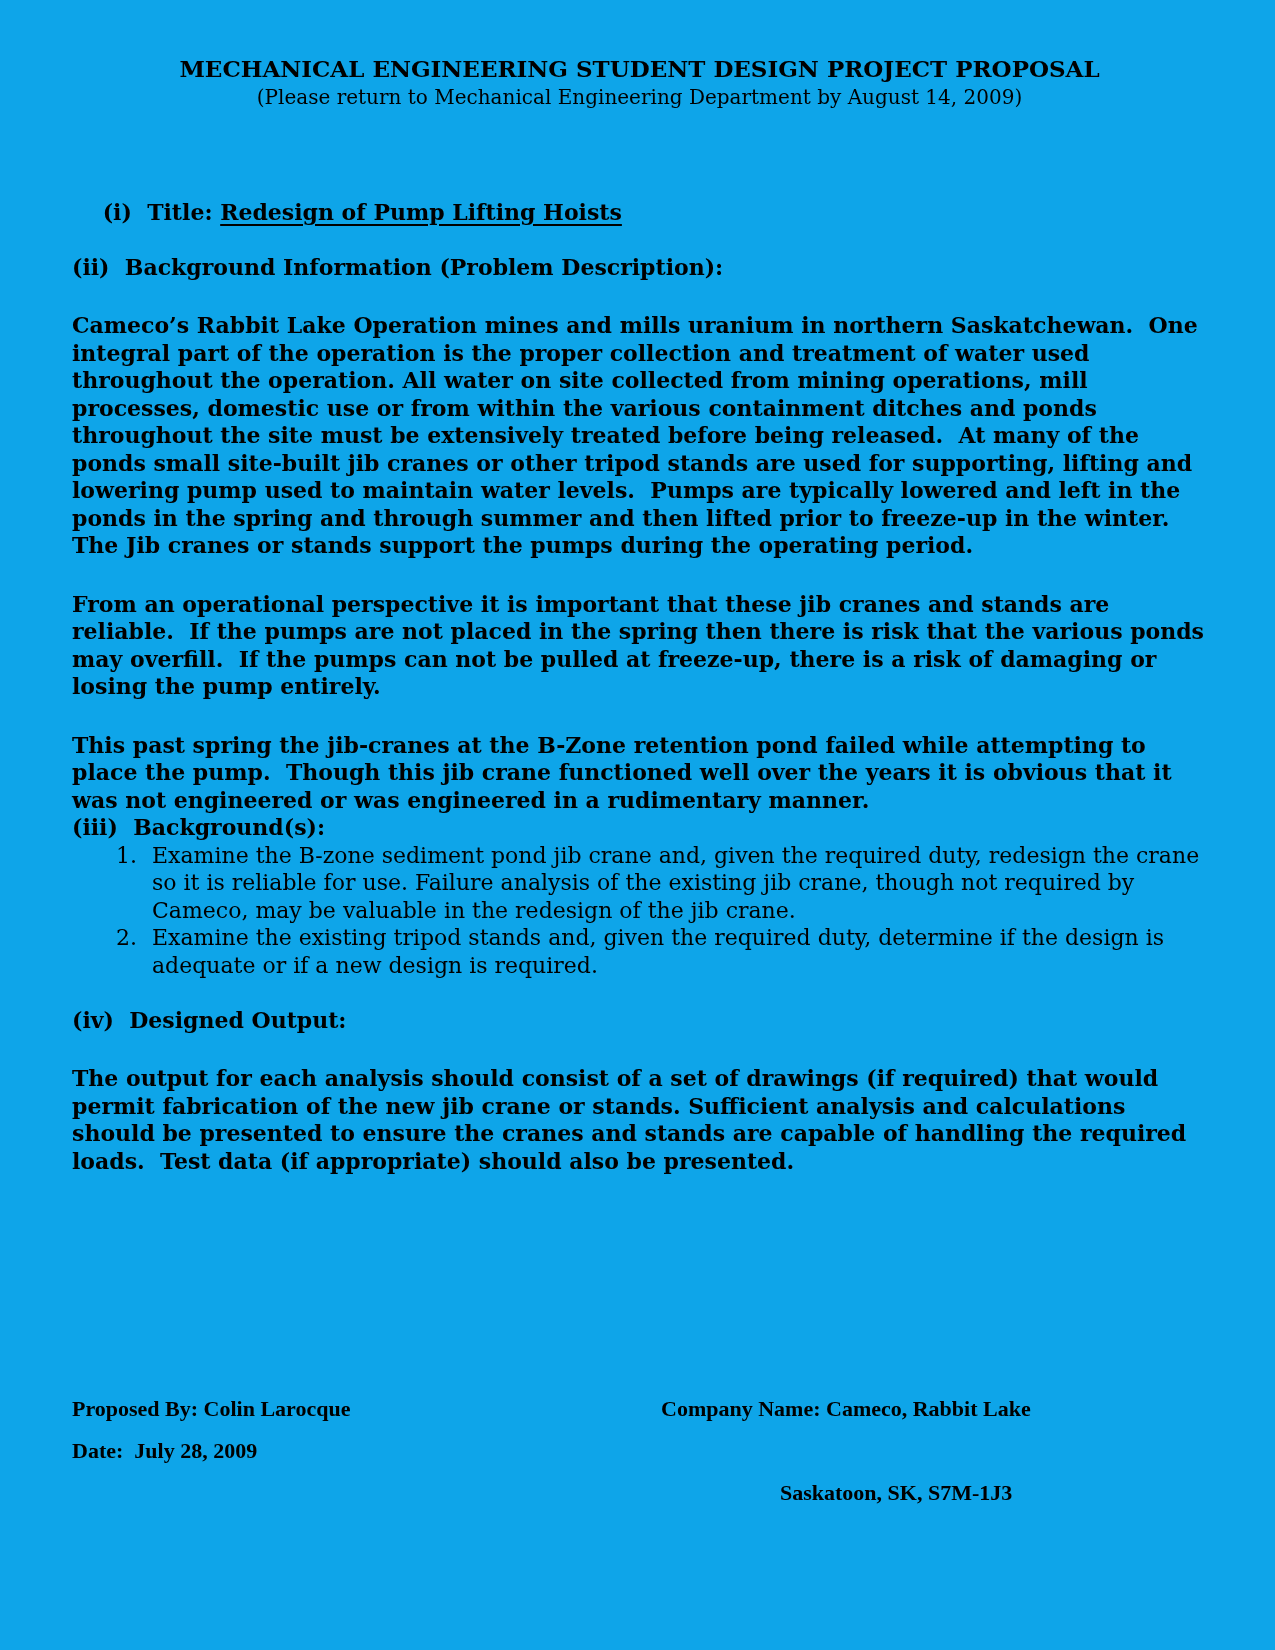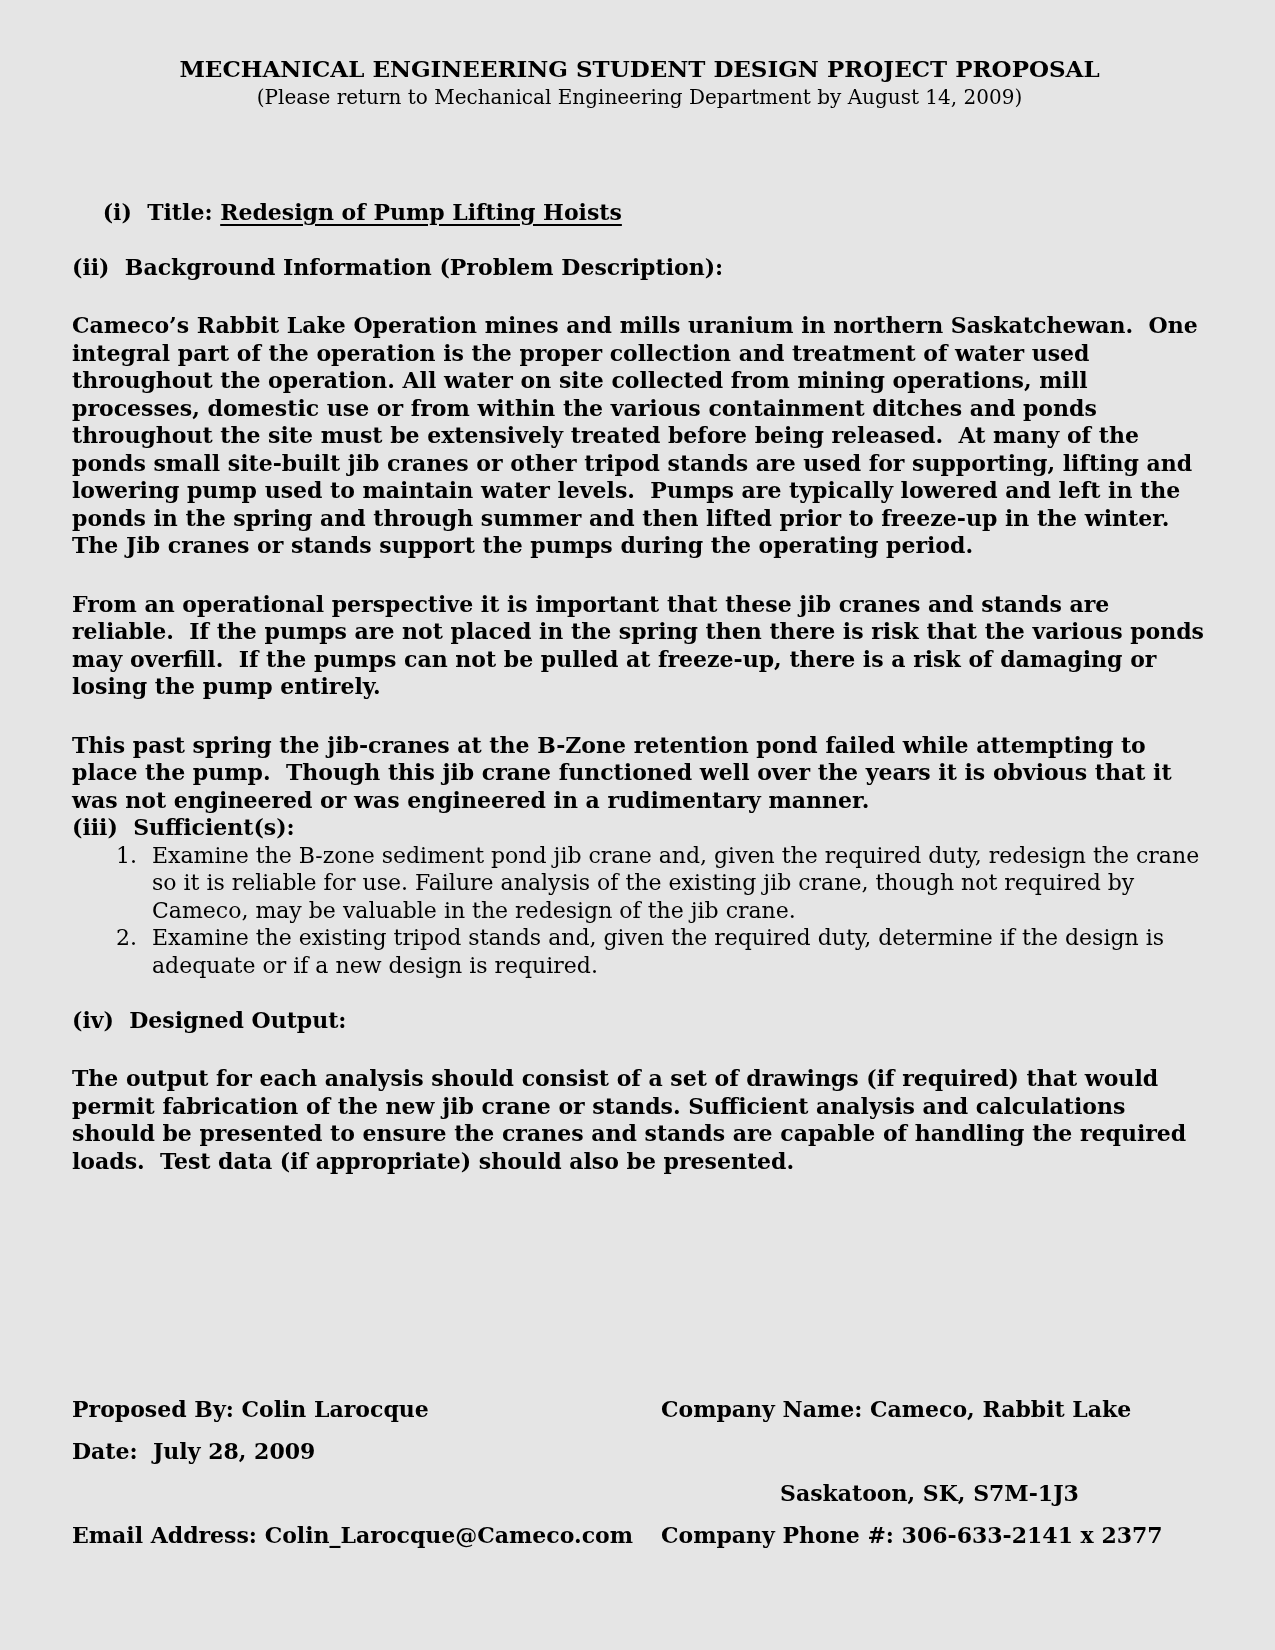--- a/index.html
+++ b/index.html
@@ -5,21 +5,21 @@
   html, body {
     margin: 0;
     padding: 0;
     background: #ffffff;
   }
   .page {
     position: relative;
     width: 1275px;
     height: 1650px;
     box-sizing: border-box;
-    background: #e5e5e5;
+    background: #0ea5e9;
     color: #000000;
     font-family: "DejaVu Serif", "Liberation Serif", serif;
     font-size: 22px;
     line-height: 27.5px;
     padding: 55px 68px 0 72px;
     overflow: hidden;
   }
   .pre { white-space: pre-wrap; }
 
   .doc-title {
@@ -73,20 +73,21 @@
 
   .footer {
     margin-top: 220px;
     font-weight: bold;
   }
   .f-row {
     display: flex;
     align-items: center;
     margin-bottom: 14px;
     line-height: 28px;
+    font-family: Liberation Serif, serif;
   }
   .f-left {
     flex: none;
     width: 589px;
   }
   .f-right {
     flex: 1;
   }
   .f-right.indented {
     padding-left: 119px;
@@ -107,21 +108,21 @@
   </div>
 
   <div class="sec-heading pre">(ii)  Background Information (Problem Description):</div>
 
   <p class="body-par pre">Cameco’s Rabbit Lake Operation mines and mills uranium in northern Saskatchewan.  One integral part of the operation is the proper collection and treatment of water used throughout the operation. All water on site collected from mining operations, mill processes, domestic use or from within the various containment ditches and ponds throughout the site must be extensively treated before being released.  At many of the ponds small site-built jib cranes or other tripod stands are used for supporting, lifting and lowering pump used to maintain water levels.  Pumps are typically lowered and left in the ponds in the spring and through summer and then lifted prior to freeze-up in the winter.  The Jib cranes or stands support the pumps during the operating period.</p>
 
   <p class="body-par pre">From an operational perspective it is important that these jib cranes and stands are reliable.  If the pumps are not placed in the spring then there is risk that the various ponds may overfill.  If the pumps can not be pulled at freeze-up, there is a risk of damaging or losing the pump entirely.</p>
 
   <p class="body-par pre">This past spring the jib-cranes at the B-Zone retention pond failed while attempting to place the pump.  Though this jib crane functioned well over the years it is obvious that it was not engineered or was engineered in a rudimentary manner.</p>
 
-  <div class="sec-heading pre">(iii)  Sufficient(s):</div>
+  <div class="sec-heading pre">(iii)  Background(s):</div>
 
 
   <ol class="obj-list">
     <li>
       <span class="num">1.</span>
       <span class="pre">Examine the B-zone sediment pond jib crane and, given the required duty, redesign the crane so it is reliable for use. Failure analysis of the existing jib crane, though not required by Cameco, may be valuable in the redesign of the jib crane.</span>
     </li>
     <li>
       <span class="num">2.</span>
       <span class="pre">Examine the existing tripod stands and, given the required duty, determine if the design is adequate or if a new design is required.</span>
@@ -137,19 +138,15 @@
       <div class="f-left pre">Proposed By: Colin Larocque</div>
       <div class="f-right pre">Company Name: Cameco, Rabbit Lake</div>
     </div>
     <div class="f-row">
       <div class="f-left pre">Date:  July 28, 2009</div>
     </div>
     <div class="f-row">
       <div class="f-left"></div>
       <div class="f-right indented pre">Saskatoon, SK, S7M-1J3</div>
     </div>
-    <div class="f-row">
-      <div class="f-left pre">Email Address: Colin_Larocque@Cameco.com</div>
-      <div class="f-right pre">Company Phone #: 306-633-2141 x 2377</div>
-    </div>
   </div>
 
 </div>
 
 </body></html>

